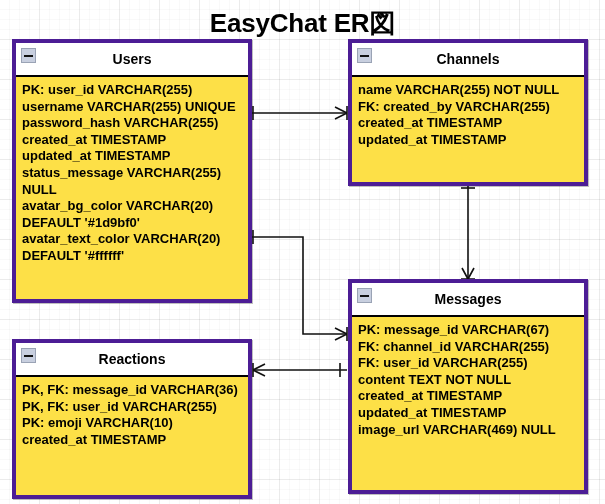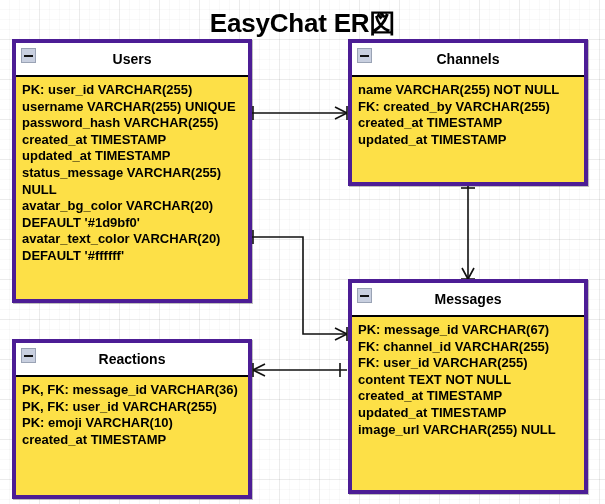--- a/index.html
+++ b/index.html
@@ -123,21 +123,21 @@
       </span>
     <span class="entity-title">Messages</span>
   </div>
   <div class="entity-body">
     <div class="attr">PK: message_id VARCHAR(67)</div>
     <div class="attr">FK: channel_id VARCHAR(255)</div>
     <div class="attr">FK: user_id VARCHAR(255)</div>
     <div class="attr">content TEXT NOT NULL</div>
     <div class="attr">created_at TIMESTAMP</div>
     <div class="attr">updated_at TIMESTAMP</div>
-    <div class="attr">image_url VARCHAR(255) NULL</div>
+    <div class="attr">image_url VARCHAR(469) NULL</div>
   </div>
 </div>
 
 <div class="entity" style="left:12px;top:339px;width:240px;height:160px;">
   <div class="entity-header">
     <span class="collapse-icon">
         <i></i>
       </span>
     <span class="entity-title">Reactions</span>
   </div>

